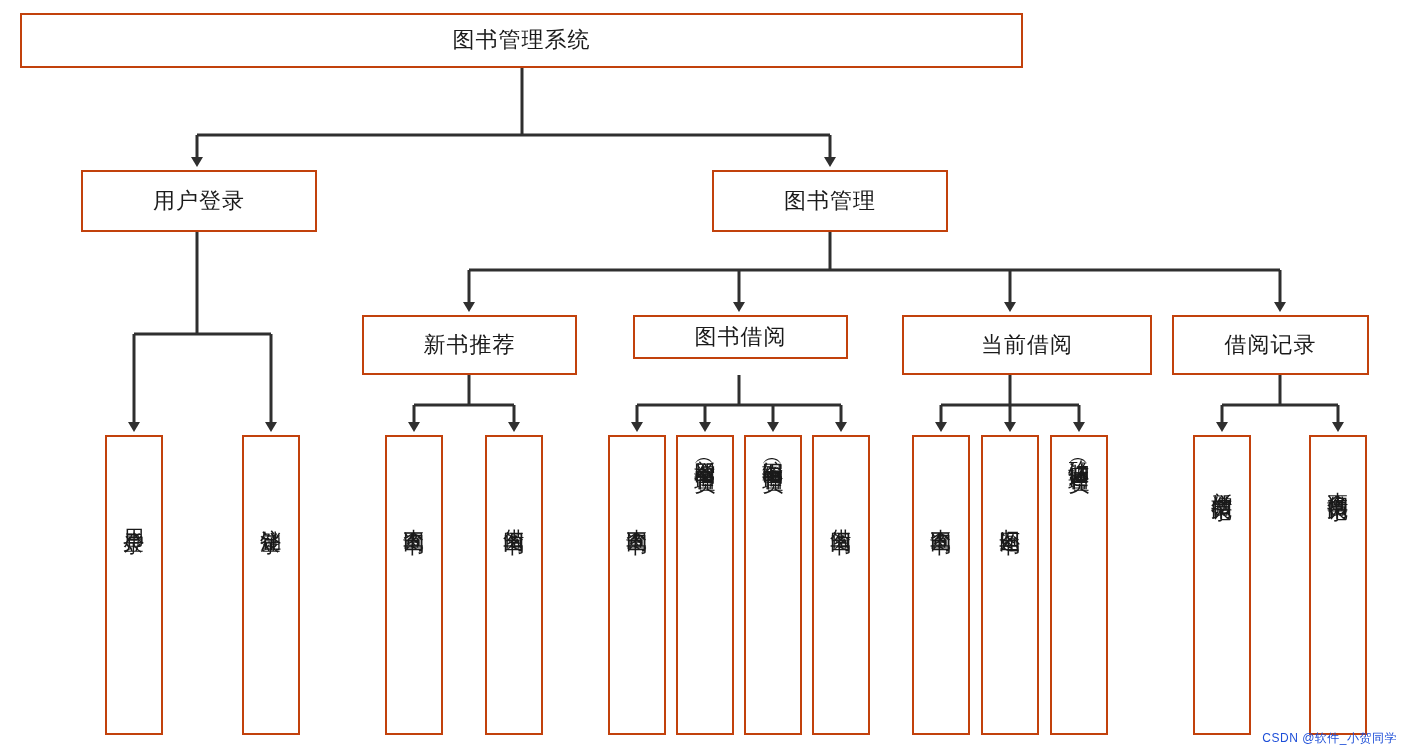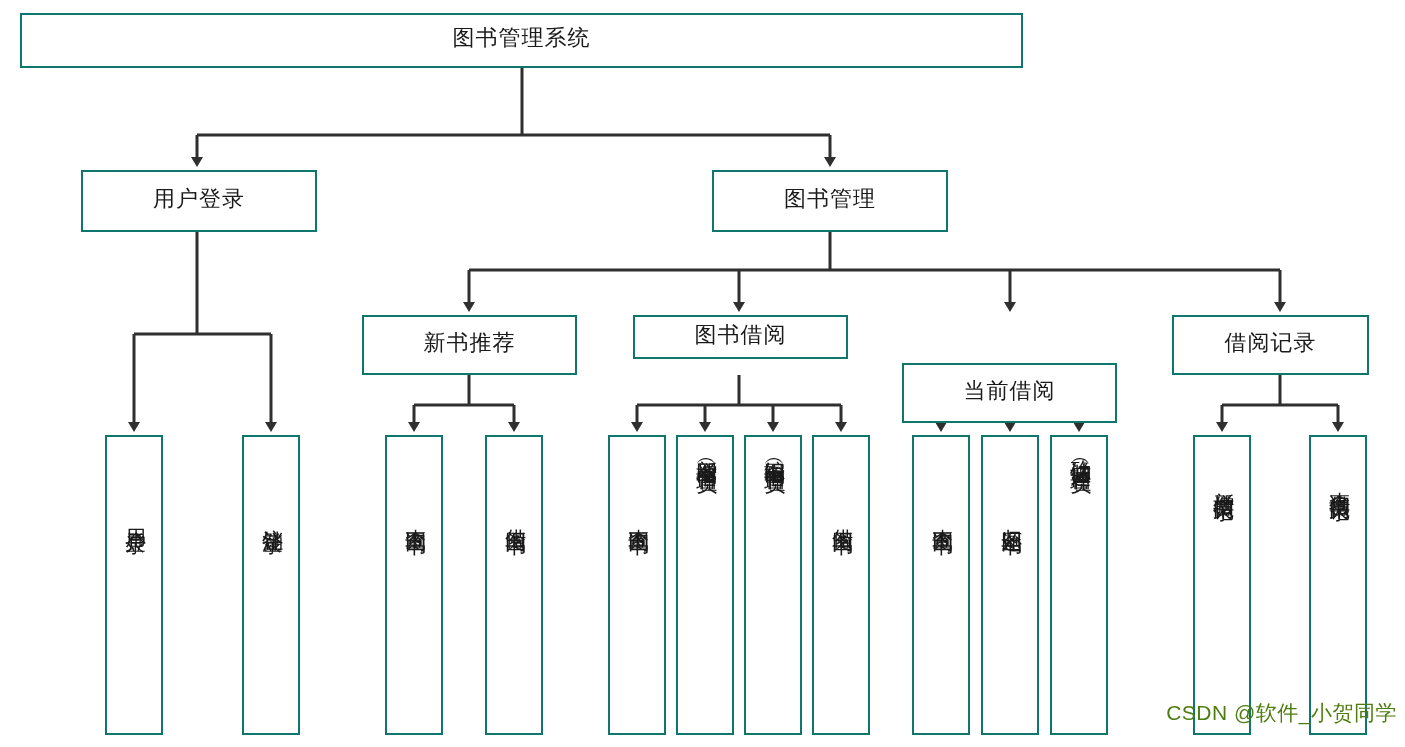--- a/index.html
+++ b/index.html
@@ -22,26 +22,25 @@
     left: 0;
     top: 0;
     width: 1405px;
     height: 747px;
     pointer-events: none;
   }
   .node {
     position: absolute;
     box-sizing: border-box;
     background: #ffffff;
-    border: 2px solid #0f766e;
+    border: 2px solid #c2410c;
     display: flex;
     align-items: center;
     justify-content: center;
     color: #1a1a1a;
-    font-family: Liberation Mono, monospace;
   }
   .node.horiz {
     font-size: 22px;
     letter-spacing: 1px;
     line-height: 1.2;
   }
   .node.vert {
     font-size: 21px;
     line-height: 1.22;
     padding-top: 8px;
@@ -51,23 +50,23 @@
   }
   .node.vert .vtext {
     writing-mode: vertical-rl;
     text-orientation: upright;
     white-space: nowrap;
     letter-spacing: 2px;
   }
   .watermark {
     position: absolute;
     right: 8px;
-    bottom: 20px;
-    font-size: 21px;
-    color: #4d7c0f;
+    bottom: 0;
+    font-size: 12px;
+    color: #1d4ed8;
     letter-spacing: 0.5px;
     white-space: nowrap;
   }
 </style>
 </head>
 <body>
 
 <div id="canvas">
 
   <svg class="wires" viewBox="0 0 1405 747">
@@ -130,21 +129,21 @@
   <div class="node horiz" style="left:712px; top:170px; width:236px; height:62px;">
     <span>图书管理</span>
   </div>
 
   <div class="node horiz" style="left:362px; top:315px; width:215px; height:60px;">
     <span>新书推荐</span>
   </div>
   <div class="node horiz" style="left:633px; top:315px; width:215px; height:44px;">
     <span>图书借阅</span>
   </div>
-  <div class="node horiz" style="left:902px; top:315px; width:215px; height:60px;margin-top:48px;">
+  <div class="node horiz" style="left:902px; top:315px; width:250px; height:60px;">
     <span>当前借阅</span>
   </div>
   <div class="node horiz" style="left:1172px; top:315px; width:197px; height:60px;">
     <span>借阅记录</span>
   </div>
 
   <div class="node vert" style="left:105px; top:435px; width:58px; height:300px; padding-top:75px;">
     <span class="vtext">用户登录</span>
   </div>
   <div class="node vert" style="left:242px; top:435px; width:58px; height:300px; padding-top:75px;">

